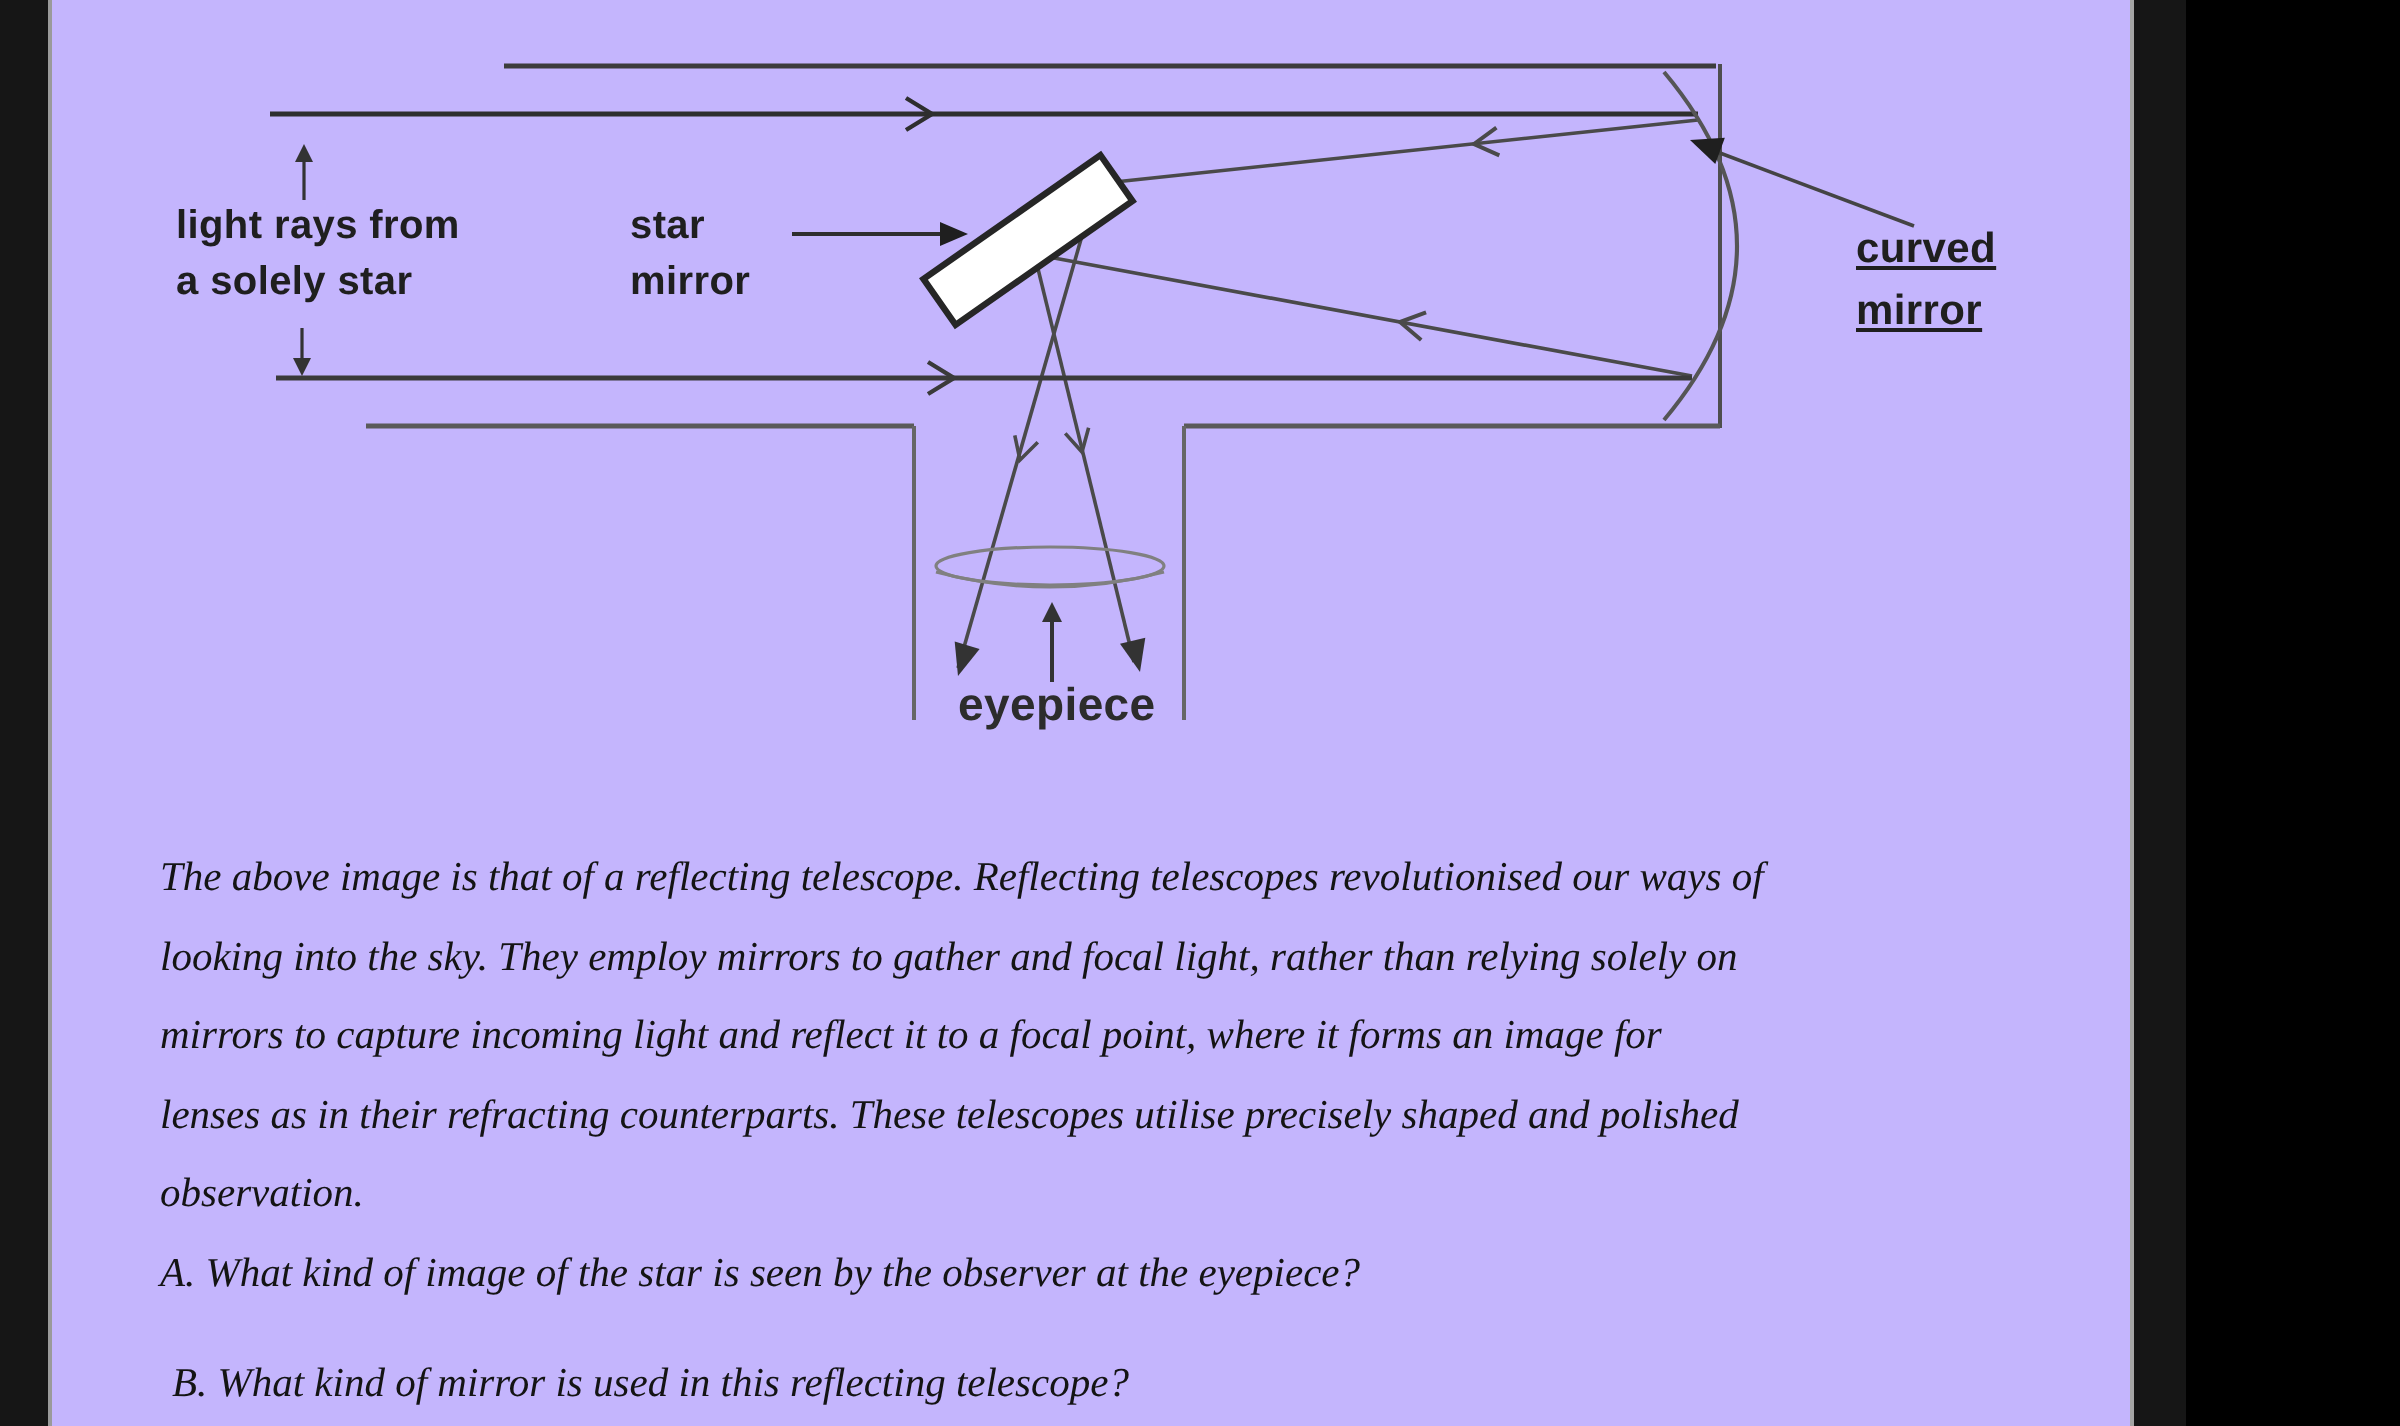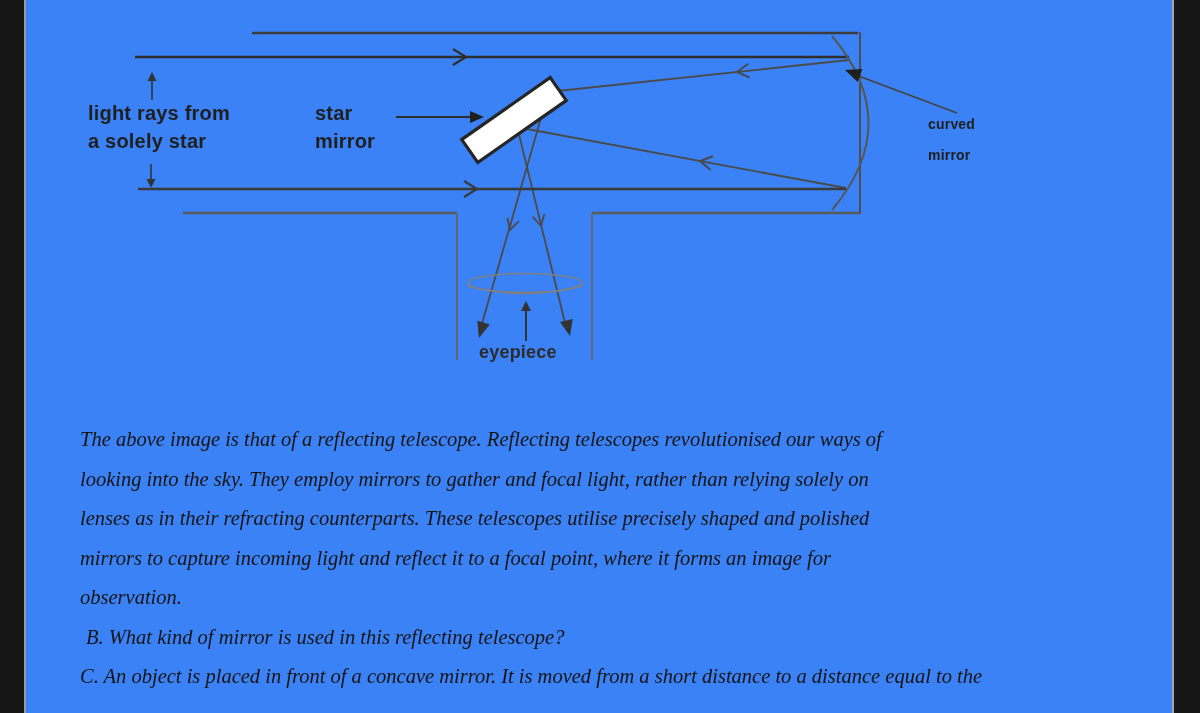--- a/index.html
+++ b/index.html
@@ -1,38 +1,38 @@
 <!DOCTYPE html>
 <html><head>
 <meta charset="utf-8">
 <style>
   html,body{margin:0;padding:0;background:#000;}
   .page{
-    position:relative;width:1200px;height:713px;background:#3b82f6;
+    position:relative;width:1093px;height:713px;background:#c4b5fd;
     overflow:hidden;font-family:"Liberation Sans",sans-serif;
   }
   .bar{position:absolute;top:0;bottom:0;background:#161616;}
   .bar.left{left:0;width:24px;border-right:2px solid #9a9a9a;}
   .bar.right{right:0;width:26px;border-left:2px solid #a5a5a5;}
   svg.diagram{position:absolute;left:0;top:0;}
   .dlabel{
     position:absolute;font-weight:600;color:#1f1f1f;
     font-size:20px;line-height:28px;letter-spacing:0.2px;white-space:nowrap;
   }
   .dlabel.light-rays{left:88px;top:99px;}
   .dlabel.plane{left:315px;top:99px;}
-  .dlabel.curved{left:928px;top:109px;font-size:14px;line-height:31px;}
-  .dlabel.eyepiece{left:479px;top:338px;font-size:18px;color:#2c2c2c;}
+  .dlabel.curved{left:928px;top:109px;font-size:21px;line-height:31px;text-decoration:underline;}
+  .dlabel.eyepiece{left:479px;top:338px;font-size:23px;color:#2c2c2c;}
   .textblock{
     position:absolute;left:80px;top:420px;width:1022px;
     font-family:"Liberation Serif",serif;font-size:20.5px;line-height:39.5px;
     color:#141414;
   }
   .tline{white-space:nowrap;font-style:italic;}
-  .tline.q-b{padding-left:6px;}
+  .tline.q-b{padding-left:6px;margin-top:16px;}
 </style>
 </head>
 <body>
 
 <div class="page">
 
   <svg class="diagram" width="1200" height="400" viewBox="0 0 1200 400">
 
     <g stroke="#4a4a4a" fill="none">
       <line x1="849" y1="60" x2="548" y2="92" stroke-width="1.8"></line>
@@ -116,22 +116,23 @@
   </div>
   <div class="dlabel curved">
     <div>curved</div>
     <div>mirror</div>
   </div>
   <div class="dlabel eyepiece">eyepiece</div>
 
   <div class="textblock">
     <div class="tline">The above image is that of a reflecting telescope. Reflecting telescopes revolutionised our ways of</div>
     <div class="tline">looking into the sky. They employ mirrors to gather and focal light, rather than relying solely on</div>
+    <div class="tline">mirrors to capture incoming light and reflect it to a focal point, where it forms an image for</div>
     <div class="tline">lenses as in their refracting counterparts. These telescopes utilise precisely shaped and polished</div>
-    <div class="tline">mirrors to capture incoming light and reflect it to a focal point, where it forms an image for</div>
     <div class="tline">observation.</div>
+    <div class="tline">A. What kind of image of the star is seen by the observer at the eyepiece?</div>
     <div class="tline q-b">B. What kind of mirror is used in this reflecting telescope?</div>
     <div class="tline">C. An object is placed in front of a concave mirror. It is moved from a short distance to a distance equal to the</div>
   </div>
 
   <div class="bar left"></div>
   <div class="bar right"></div>
 </div>
 
 </body></html>

